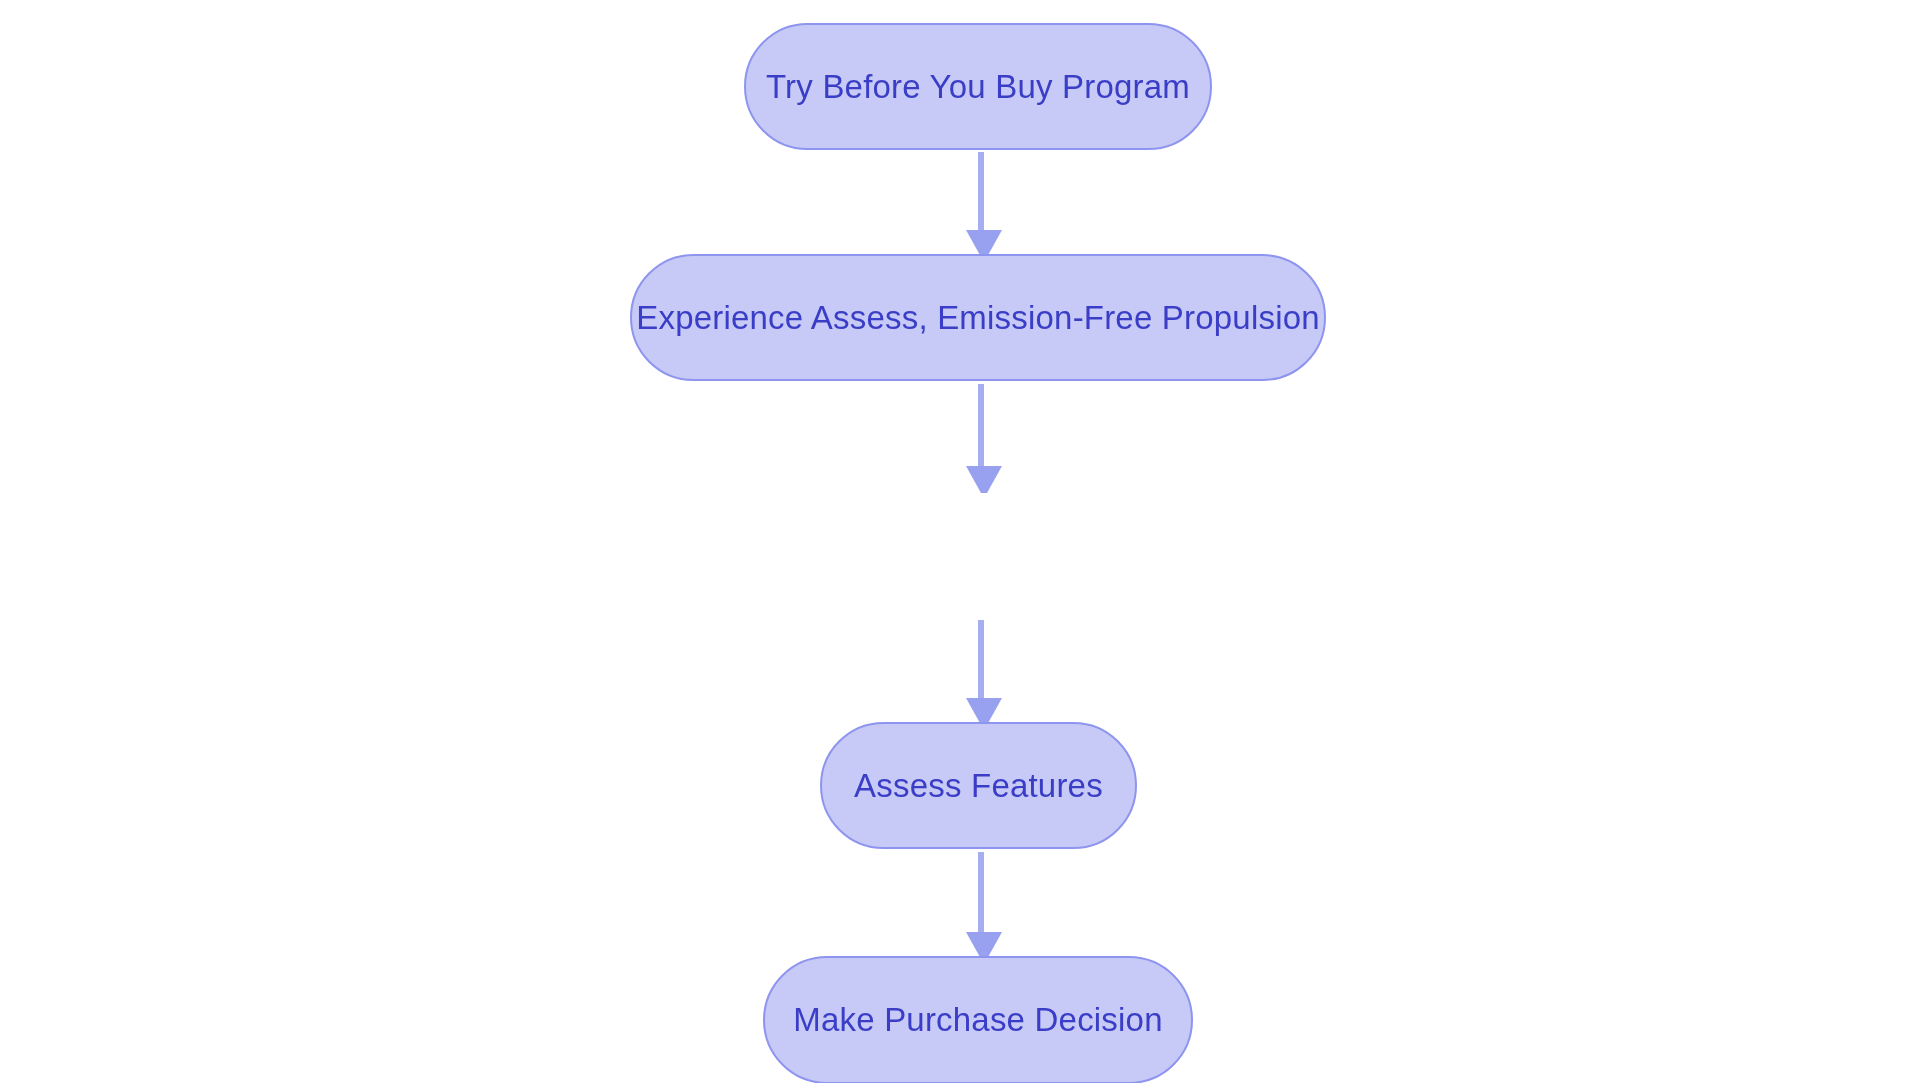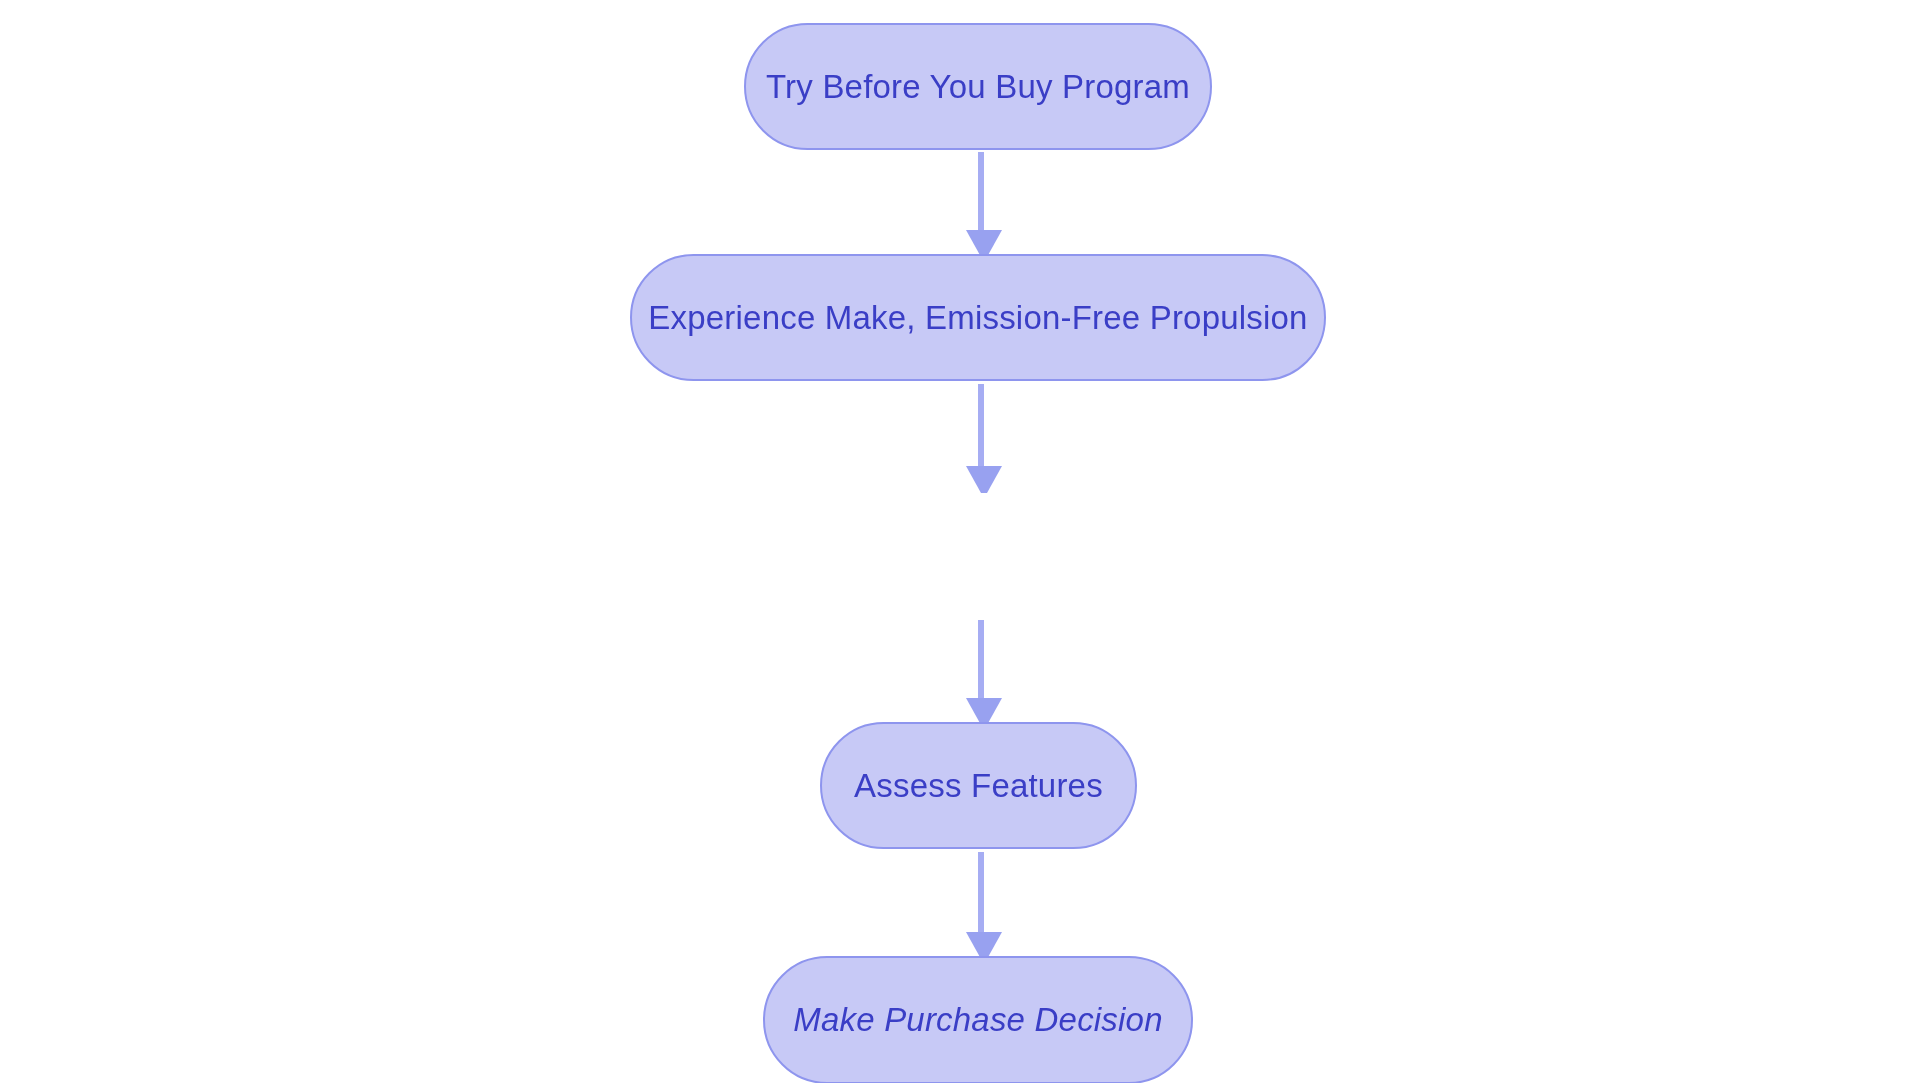--- a/index.html
+++ b/index.html
@@ -36,21 +36,21 @@
     color: var(--node-text);
     font-size: 33px;
     letter-spacing: 0.2px;
     white-space: nowrap;
     text-align: center;
   }
   .node-1 { left: 738px; top: 17px;  width: 468px; }
   .node-2 { left: 624px; top: 248px; width: 696px; }
   .node-3 { left: 667px; top: 484px; width: 611px; }
   .node-4 { left: 814px; top: 716px; width: 317px; }
-  .node-5 { left: 757px; top: 950px; width: 430px; height: 128px; font-style: italic; }
+  .node-5 { left: 757px; top: 950px; width: 430px; height: 128px; }
 
   .arrow { position: absolute; }
   .arrow-stem {
     position: absolute;
     left: 969px;
     width: 6px;
     background: var(--arrow-stem);
   }
   .arrow-head {
     position: absolute;
@@ -78,21 +78,21 @@
   <div class="flow-node node-1">
     <span>Try Before You Buy Program</span>
   </div>
 
   <div class="arrow">
     <div class="arrow-stem stem-1"></div>
     <div class="arrow-head head-1"></div>
   </div>
 
   <div class="flow-node node-2">
-    <span>Experience Make, Emission-Free Propulsion</span>
+    <span>Experience Assess, Emission-Free Propulsion</span>
   </div>
 
   <div class="arrow">
     <div class="arrow-stem stem-2"></div>
     <div class="arrow-head head-2"></div>
   </div>
 
 
   <div class="arrow">
     <div class="arrow-stem stem-3"></div>

